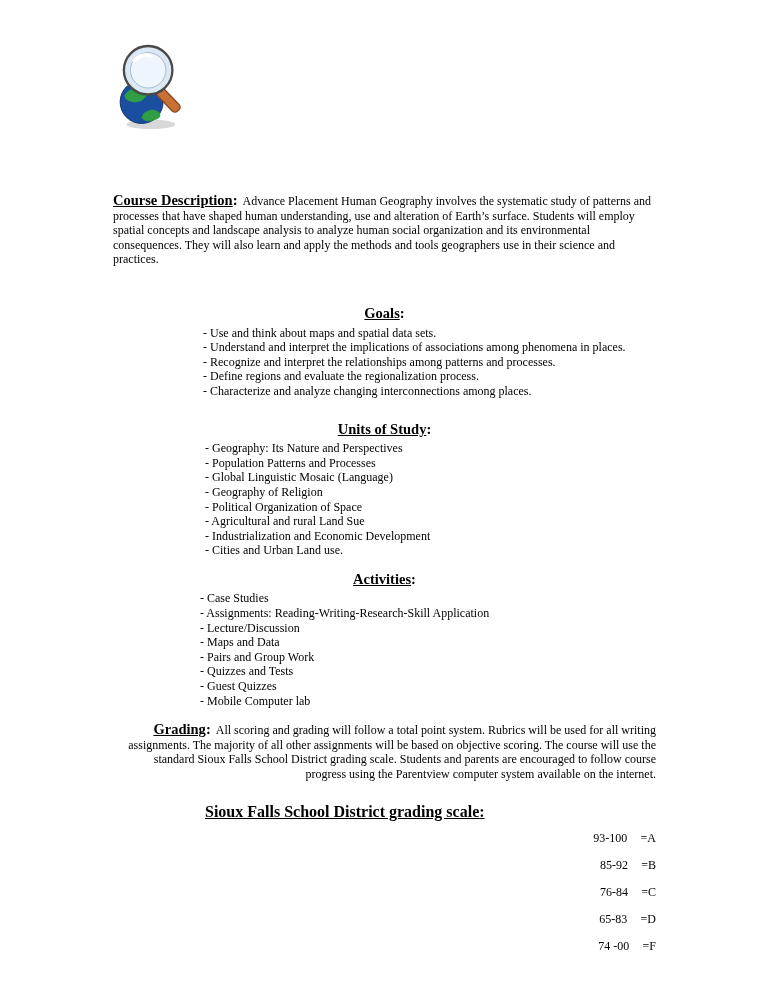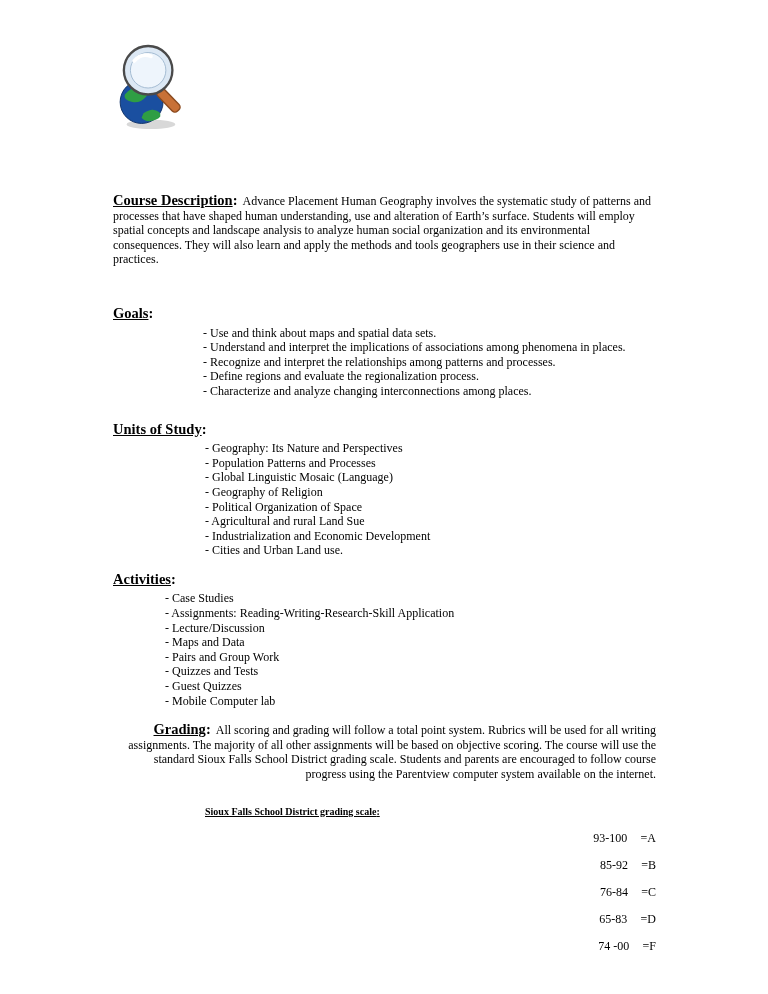--- a/index.html
+++ b/index.html
@@ -36,34 +36,34 @@
     line-height: 14.6px;
   }
   .h {
     font-weight: bold;
     text-decoration: underline;
     font-size: 14.5px;
   }
   .h-colon { font-weight: bold; font-size: 14.5px; }
   .body-inline { margin-left: 5px; }
   .para { margin: 0; text-align: left; }
-  .sect-head { margin: 0; }
+  .sect-head { margin: 0; text-align: center; }
   .list { margin: 4px 0 0 90px; }
   .list .item { margin: 0; }
   .units-list { margin-left: 92px; }
-  .acts-list { margin-left: 52px; }
+  .acts-list { margin-left: 87px; }
   .goals-head { margin-top: 39px; }
   .units-head { margin-top: 23px; }
   .acts-head { margin-top: 14px; }
   .grading-para { margin-top: 14px; text-align: right; }
   .scale-head {
     margin: 23px 0 0 92px;
     font-weight: bold;
     text-decoration: underline;
-    font-size: 10px;
+    font-size: 16px;
   }
   .scale-head .h-colon2 { font-weight: bold; }
   .scale-rows { margin: 1px 0 0 66px; text-align: right; }
   .scale-row { line-height: 15px; }
   .scale-range { display: inline-block; width: 58px; }
   .scale-eq { display: inline-block; width: 20px; }
 </style>
 </head>
 <body>
 

